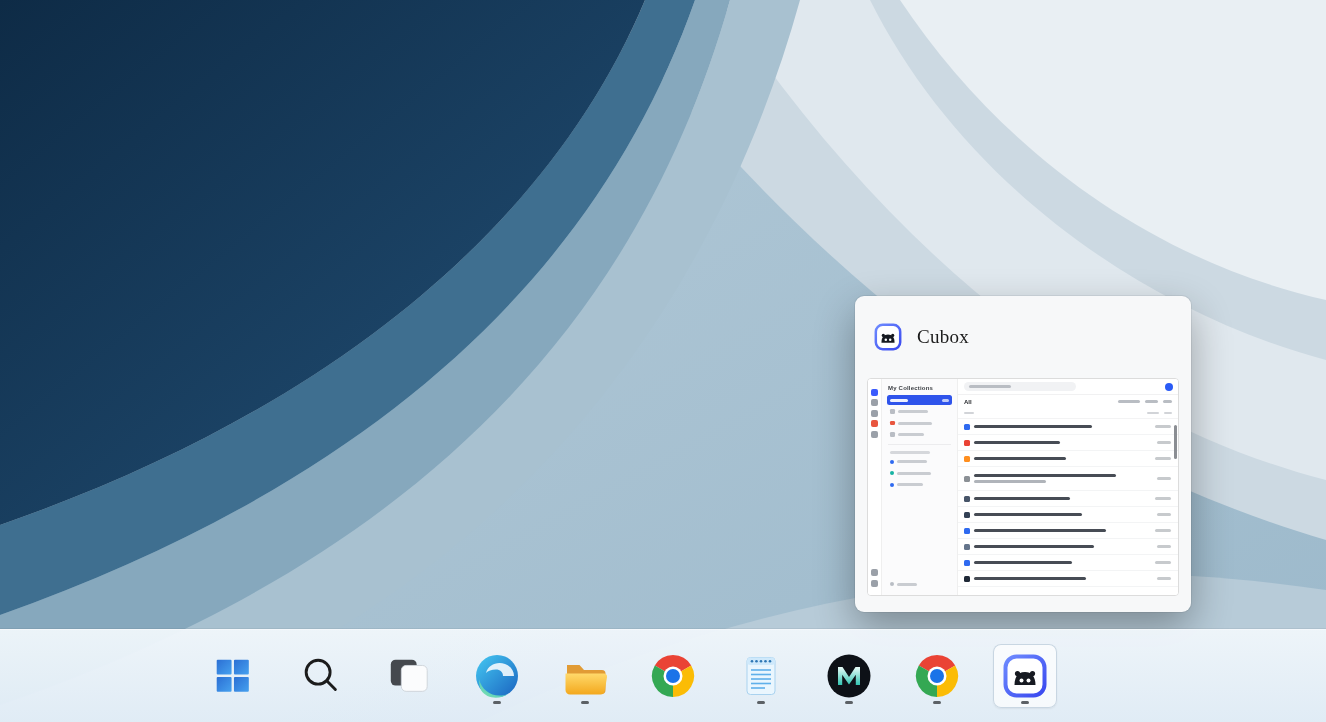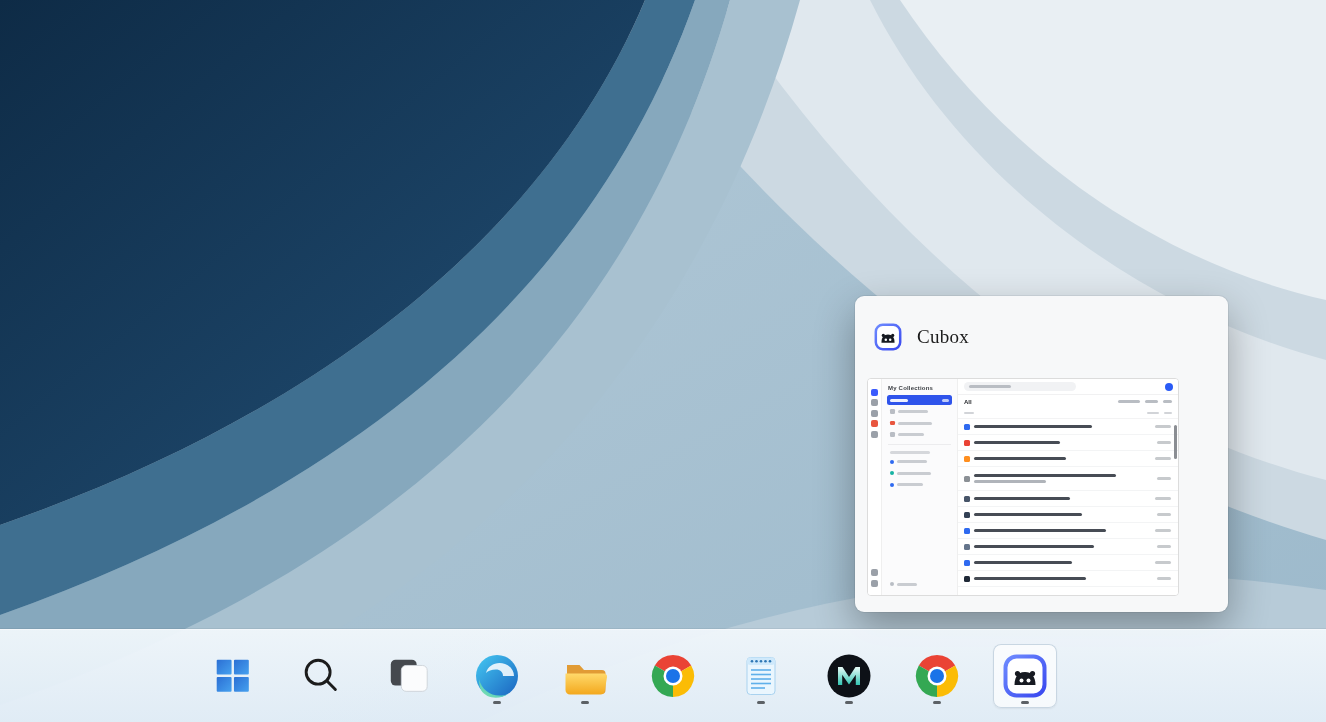--- a/index.html
+++ b/index.html
@@ -25,21 +25,21 @@
   .tb-btn.active{
     background:rgba(255,255,255,.68);
     box-shadow:inset 0 0 0 1px #c8d6e2, 0 1px 2px rgba(0,0,0,.06);
   }
   .run-dot{
     position:absolute;bottom:4px;left:50%;transform:translateX(-50%);
     width:8px;height:3.5px;border-radius:2px;background:#5c6166;
   }
   
   .preview-card{
-    position:absolute;left:855px;top:296px;width:373px;height:316px;z-index:4;
+    position:absolute;left:855px;top:296px;width:336px;height:316px;z-index:4;
     background:#f7f8f9;border-radius:9px;
     box-shadow:0 16px 40px rgba(0,0,0,.32),0 0 0 1px rgba(0,0,0,.06);
   }
   .pc-header{height:82px;display:flex;align-items:center;padding:0 16px 0 18px;box-sizing:border-box;}
   .pc-title{
     margin-left:14px;font-family:"Liberation Serif",serif;font-size:19px;
     color:#1b1b1b;letter-spacing:.3px;
   }
   .thumb{
     margin:0 12px;width:312px;height:218px;box-sizing:border-box;position:relative;

